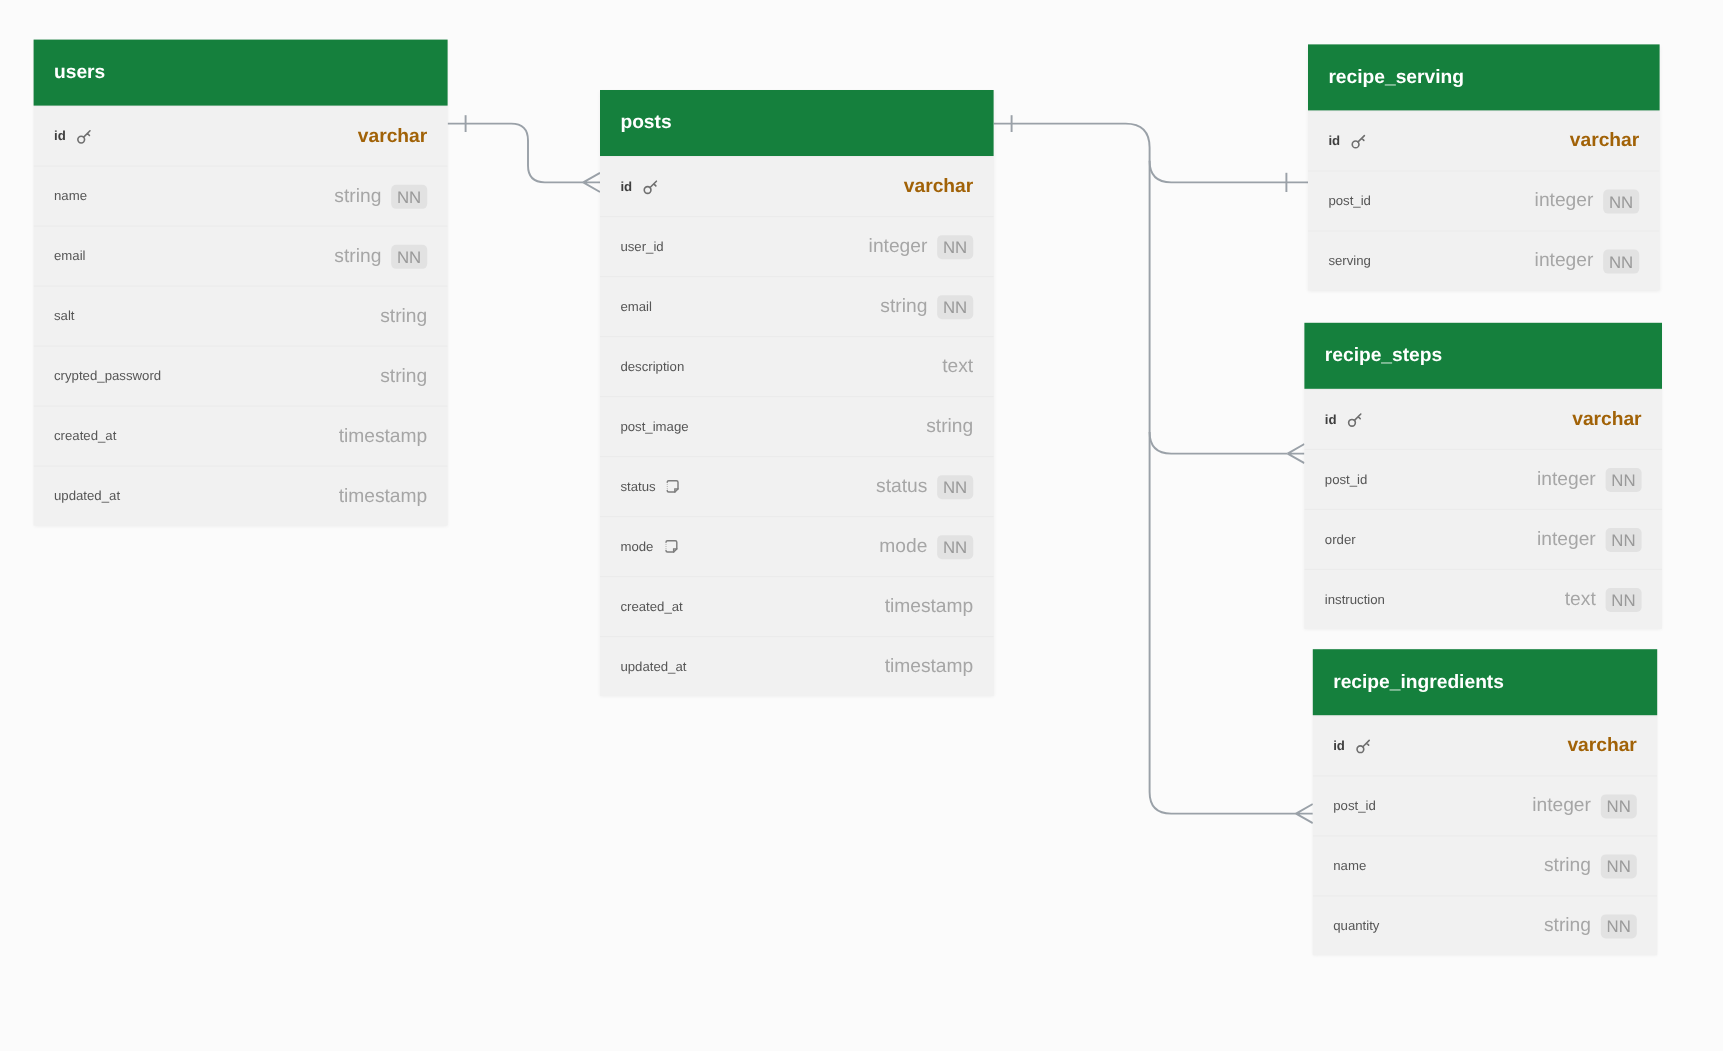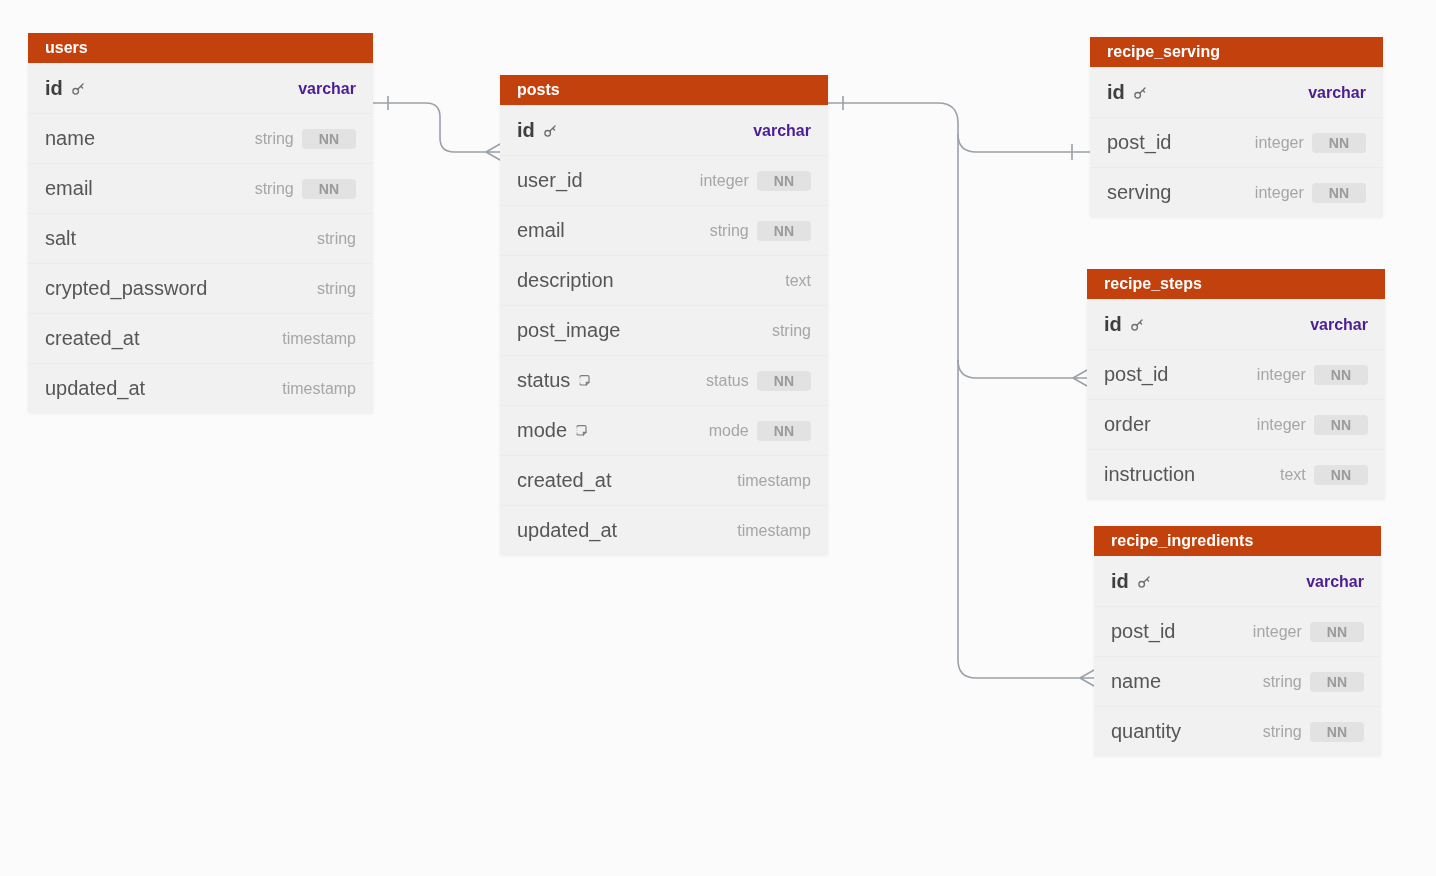--- a/index.html
+++ b/index.html
@@ -24,64 +24,64 @@
     fill: none;
     stroke: #9aa1a8;
     stroke-width: 1.6;
   }
   .db-table {
     position: absolute;
     background: #f1f1f1;
     box-shadow: 0 1px 3px rgba(0,0,0,0.06);
   }
   .thead {
-    height: 30px;
-    background: #c2410c;
+    height: 55px;
+    background: #15803d;
     color: #ffffff;
     font-weight: bold;
     font-size: 16px;
     display: flex;
     align-items: center;
     padding: 0 17px;
     cursor: move;
   }
   .row {
     height: 49px;
     display: flex;
     align-items: center;
     justify-content: space-between;
     padding: 0 17px;
     border-top: 1px solid rgba(0,0,0,0.025);
   }
   .row:first-of-type { border-top: none; }
   .fname {
     color: #565656;
-    font-size: 20px;
+    font-size: 11px;
     display: flex;
     align-items: center;
     gap: 7px;
     white-space: nowrap;
   }
   .ftype {
     color: #a6a6a6;
     font-size: 16px;
     display: flex;
     align-items: center;
     gap: 8px;
     white-space: nowrap;
   }
   .row.pk .fname { color: #3f3f3f; font-weight: bold; }
-  .row.pk .ftype { color: #4c1d95; font-weight: bold; }
+  .row.pk .ftype { color: #a16207; font-weight: bold; }
   .badge {
     background: #e2e2e2;
     color: #9a9a9a;
     font-size: 14px;
-    font-weight: bold;
+    font-weight: normal;
     border-radius: 4px;
-    padding: 3px 17px;
+    padding: 3px 5px;
     line-height: 1;
   }
   .icon { display: inline-flex; align-items: center; }
 </style>
 </head>
 <body>
 
 <div class="canvas">
 
   <svg class="edges">
@@ -323,21 +323,21 @@
     </div>
     <div class="row">
       <span class="fname">instruction</span>
       <span class="ftype">
         <span>text</span>
         <span class="badge">NN</span>
       </span>
     </div>
   </div>
 
-  <div class="db-table" style="left:1094px; top:526px; width:287px;">
+  <div class="db-table" style="left:1094px; top:541px; width:287px;">
     <div class="thead">
       <span>recipe_ingredients</span>
     </div>
     <div class="row pk">
       <span class="fname">
         <span>id</span>
         <span class="icon">
           <svg width="16" height="16" viewBox="0 0 24 24" fill="none" stroke="#6f6f6f" stroke-width="2" stroke-linecap="round">
             <circle cx="8.5" cy="15.5" r="4.2"></circle>
               <path d="M11.6 12.4 L19.5 4.5 M16.2 7.8 l2.6 2.6"></path>

